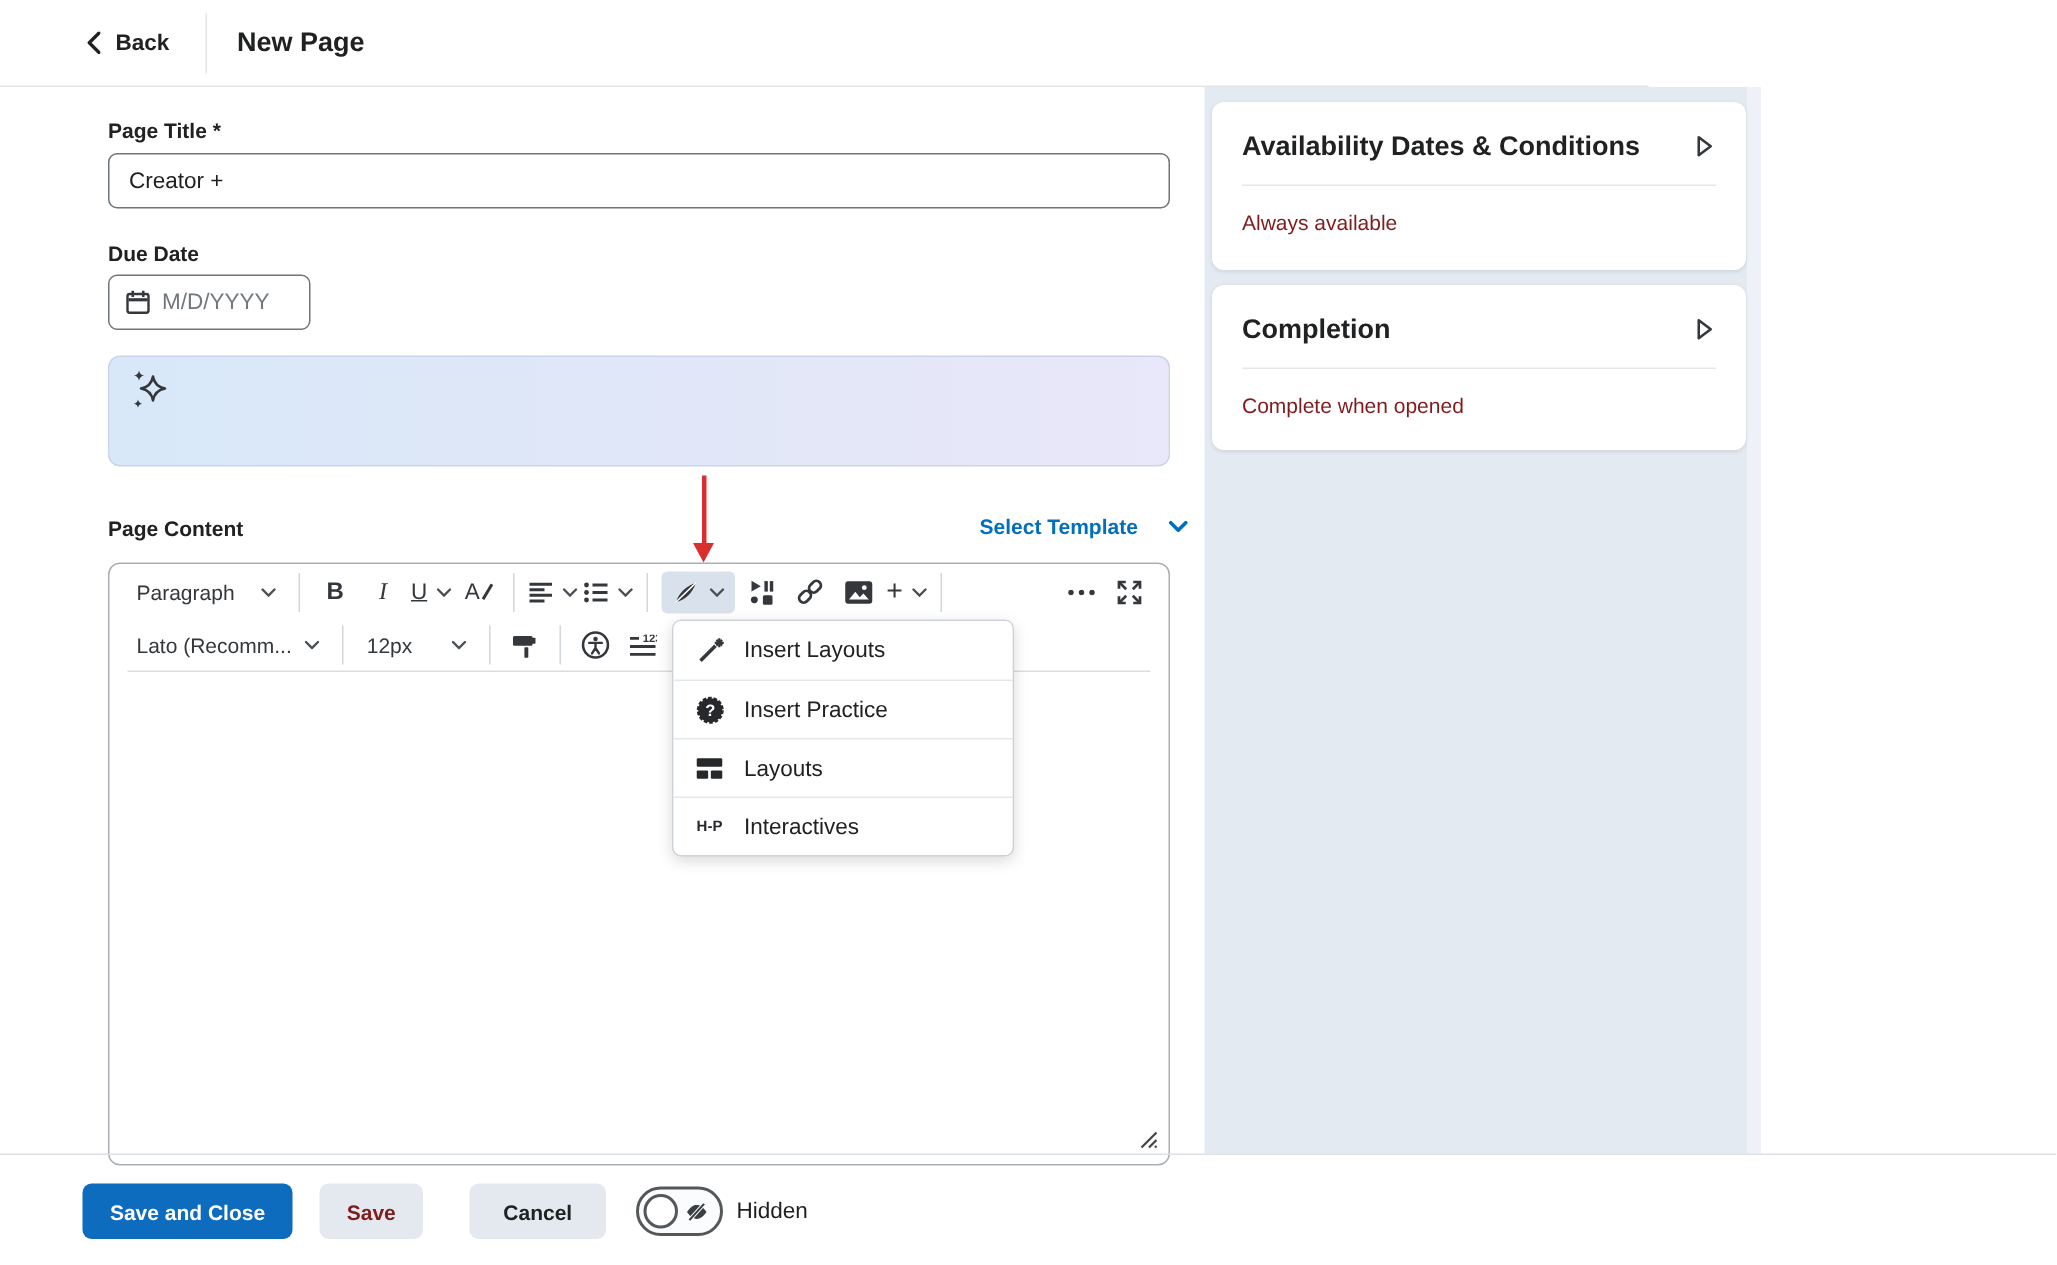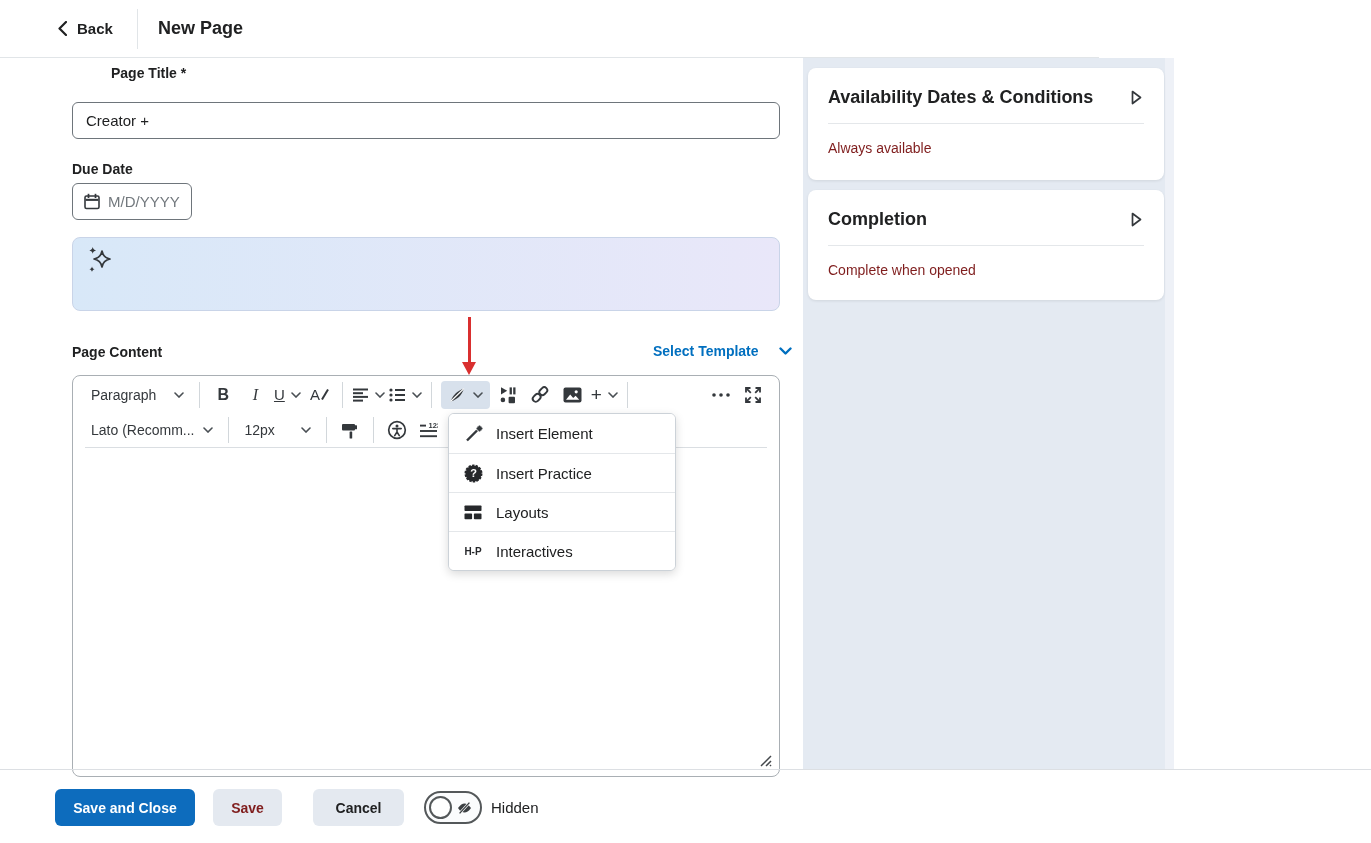--- a/index.html
+++ b/index.html
@@ -9,25 +9,25 @@
     font-family:"Liberation Sans", sans-serif; color:#202122; overflow:hidden;
   }
   
   .topbar { position:absolute; left:0; top:0; width:1099px; height:58px; background:#fff; border-bottom:1px solid #e1e5e8; z-index:5; }
   .back-btn { position:absolute; left:58px; top:20px; display:flex; align-items:center; gap:10px; font-size:15px; font-weight:600; cursor:pointer; }
   .topbar-divider { position:absolute; left:137px; top:9px; width:1px; height:40px; background:#e1e5e8; }
   .page-heading { position:absolute; left:158px; top:18px; font-size:18px; font-weight:700; }
 
   
   .field-label { position:absolute; font-size:14px; font-weight:700; color:#202122; }
-  .lbl-title { left:72px; top:65px;margin-left:39px; }
+  .lbl-title { left:72px; top:79px; }
   .lbl-due { left:72px; top:161px; }
   .lbl-content { left:72px; top:344px; }
   .text-input { position:absolute; left:72px; top:102px; width:708px; height:37px; border:1px solid #6e757b; border-radius:6px; padding:0 13px; font-family:"Liberation Sans",sans-serif; font-size:15px; color:#202122; background:#fff; }
-  .date-input { position:absolute; left:72px; top:183px; width:120px; height:37px; border:1px solid #6e757b; border-radius:6px; display:flex; align-items:center; gap:8px; padding:0 11px; background:#fff; cursor:text; }
+  .date-input { position:absolute; left:72px; top:183px; width:135px; height:37px; border:1px solid #6e757b; border-radius:6px; display:flex; align-items:center; gap:8px; padding:0 11px; background:#fff; cursor:text; }
   .date-placeholder { font-size:15px; color:#72787d; }
 
   
   .banner { position:absolute; left:72px; top:237px; width:708px; height:74px; border-radius:8px; background:linear-gradient(90deg,#d8e8f8,#e9e7f9); border:1px solid #c9d4e8; }
   .banner-icon { position:absolute; left:15px; top:8px; }
   .banner-text { position:absolute; left:48px; top:9px; width:648px; font-size:15px; line-height:26px; color:#202122; }
 
   
   .select-template { position:absolute; top:343px; left:653px; display:flex; align-items:center; gap:20px; color:#006fbf; font-size:14px; font-weight:700; cursor:pointer; }
 
@@ -347,21 +347,21 @@
         <svg width="19" height="19" viewBox="0 0 19 19">
             <line x1="3" y1="16.5" x2="13" y2="6.5" stroke="#34383c" stroke-width="2.4"></line>
             <g stroke="#34383c" stroke-width="1.5">
               <line x1="15.5" y1="1.5" x2="15.5" y2="7.5"></line>
               <line x1="12.5" y1="4.5" x2="18.5" y2="4.5"></line>
               <line x1="13.6" y1="2.6" x2="17.4" y2="6.4"></line>
               <line x1="17.4" y1="2.6" x2="13.6" y2="6.4"></line>
             </g>
           </svg>
       </span>
-      <span>Insert Element</span>
+      <span>Insert Layouts</span>
     </div>
     <div class="menu-item">
       <span class="menu-icon">
         <svg width="19" height="19" viewBox="0 0 19 19">
             <circle cx="9.5" cy="9.5" r="8" fill="#26282b" stroke="#26282b" stroke-width="2" stroke-dasharray="2.4 1.2"></circle>
             <text x="9.5" y="13.4" text-anchor="middle" font-size="11" font-weight="700" fill="#fff" font-family="Liberation Sans, sans-serif">?</text>
           </svg>
       </span>
       <span>Insert Practice</span>
     </div>

